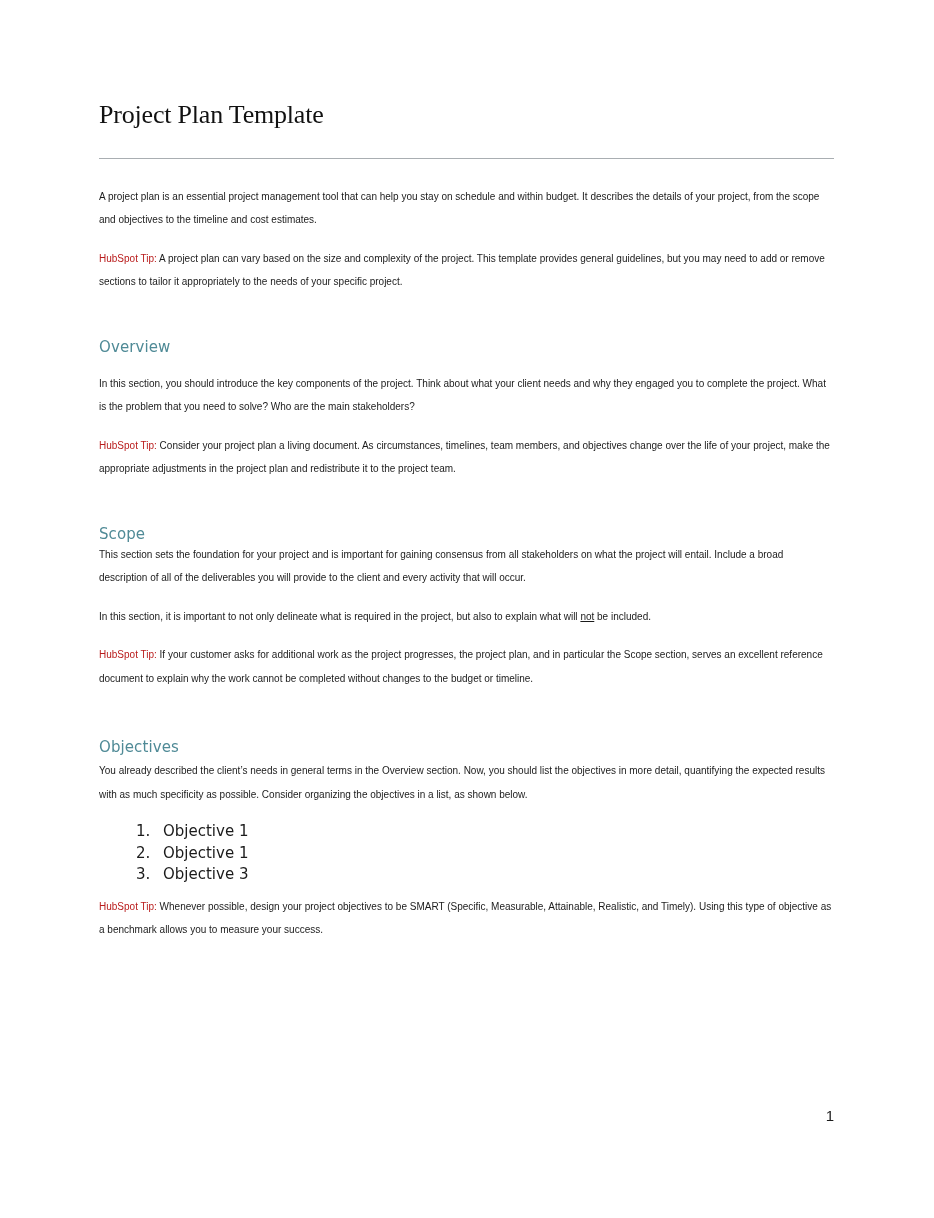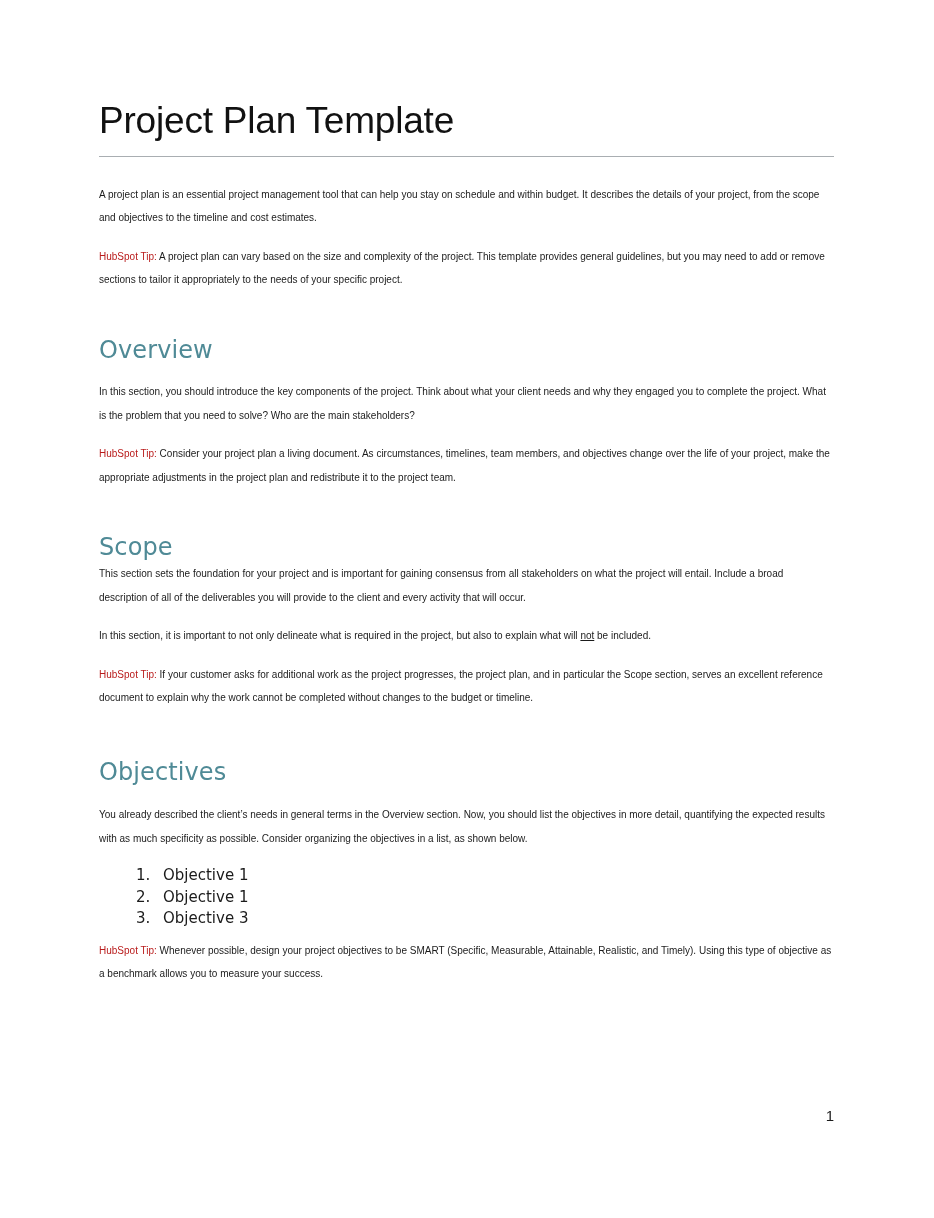--- a/index.html
+++ b/index.html
@@ -27,49 +27,49 @@
 
   .content {
     position: absolute;
     left: 99px;
     top: 100px;
     width: 735px;
   }
 
   
   .doc-title {
-    font-family: Liberation Sans, sans-serif;
-    font-size: 37px;
+    font-family: Liberation Serif, serif;
+    font-size: 26px;
     font-weight: 400;
     letter-spacing: -0.2px;
     color: #111111;
-    margin: 0 0 13px 0;
+    margin: 0 0 28px 0;
     line-height: 1.15;
   }
   .title-rule {
     height: 0;
     border: 0;
     border-top: 1.4px solid #a9aeb2;
     margin: 0 0 26px 0;
     width: 100%;
   }
 
   
   .section-heading {
     font-family: "DejaVu Sans", sans-serif;
-    font-size: 24px;
+    font-size: 15px;
     font-weight: 400;
     color: #4f8a96;
     margin: 0;
     line-height: 1.2;
     letter-spacing: 0.1px;
   }
   .sec-overview { margin-top: 44px; margin-bottom: 16px; }
   .sec-scope    { margin-top: 44px; }
-  .sec-objectives { margin-top: 48px; margin-bottom: 17px; }
+  .sec-objectives { margin-top: 48px; margin-bottom: 3px; }
 
   
   p.body {
     font-size: 10px;
     line-height: 23.5px;
     color: #1b1b1b;
     margin: 0 0 15px 0;
     text-align: left;
   }
   p.body:last-child { margin-bottom: 0; }

